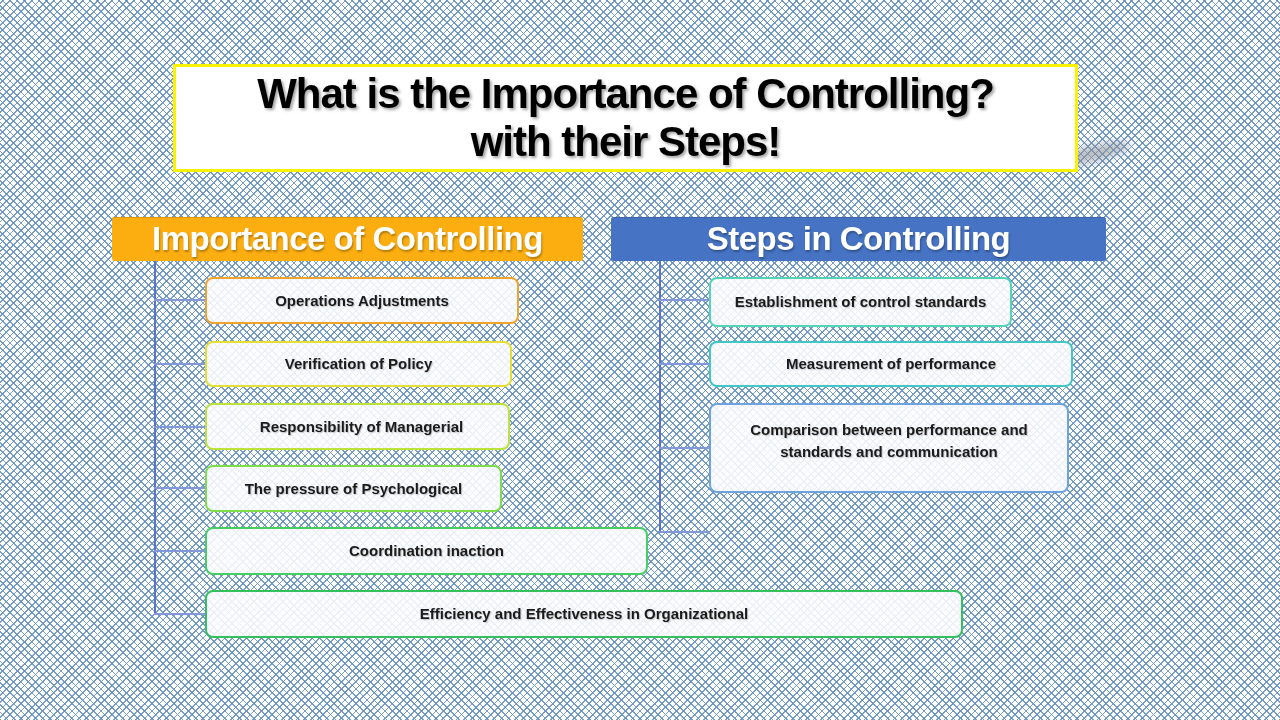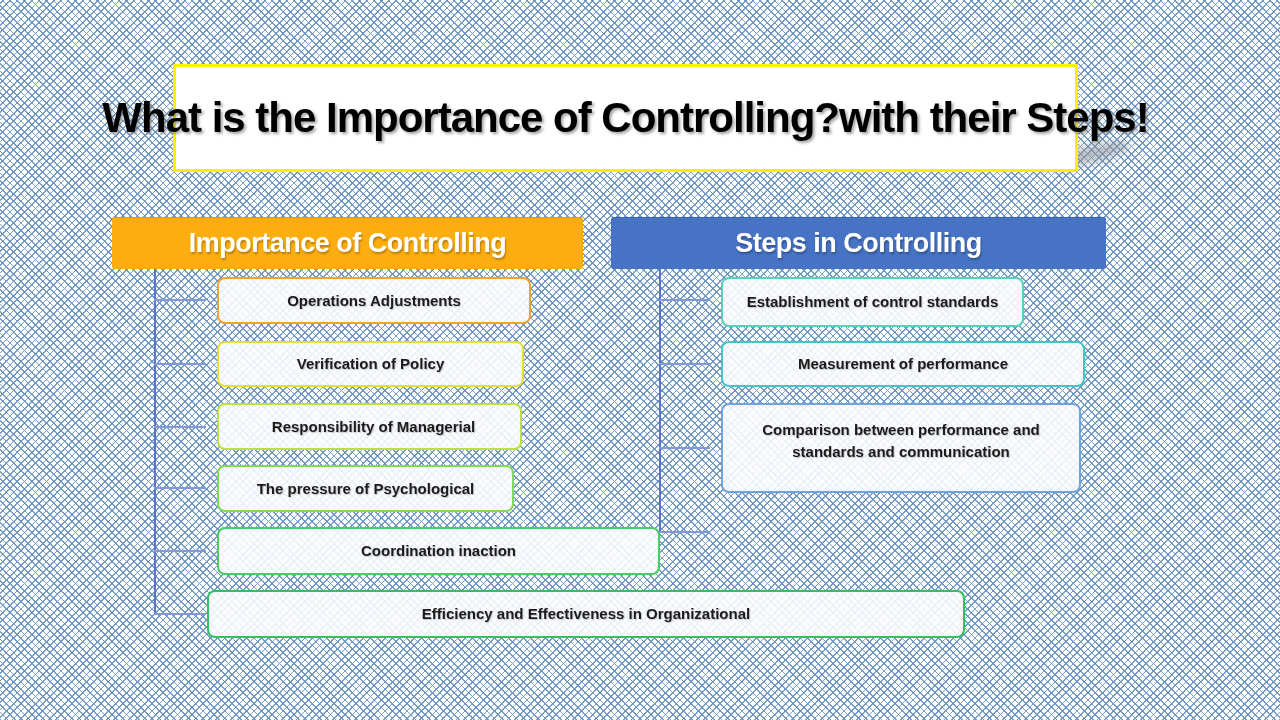--- a/index.html
+++ b/index.html
@@ -10,39 +10,39 @@
     background-color:#ffffff;
     background-image:
       repeating-linear-gradient(45deg,  rgba(94,141,190,0.85) 0 1.2px, rgba(94,141,190,0) 1.2px 5.15px),
       repeating-linear-gradient(-45deg, rgba(94,141,190,0.85) 0 1.2px, rgba(94,141,190,0) 1.2px 5.15px);
   }
 
   
   .title-box{
     position:absolute;left:173px;top:64px;width:905px;height:108px;
     box-sizing:border-box;background:#ffffff;border:3px solid #FBF200;
-    display:flex;flex-direction:row;align-items:center;justify-content:center;
+    display:flex;flex-direction:column;align-items:center;justify-content:center;
     z-index:3;
   }
   .title-line{
     font-size:42px;line-height:1.14;font-weight:bold;color:#000;
     letter-spacing:-1px;white-space:nowrap;
     text-shadow:2px 2px 3px rgba(90,90,90,0.55);
   }
   .swoosh{
     position:absolute;left:1048px;top:146px;width:84px;height:17px;
     background:#8d9298;border-radius:50%;filter:blur(5px);opacity:0.6;
     transform:rotate(-14deg);z-index:2;
   }
 
   
   .col-header{
-    position:absolute;height:52px;border-radius:3px;box-sizing:border-box;
+    position:absolute;height:44px;border-radius:3px;box-sizing:border-box;
     display:flex;align-items:center;justify-content:center;
-    color:#fff;font-size:27px;font-weight:bold;letter-spacing:-0.5px;
+    color:#fff;font-size:33px;font-weight:bold;letter-spacing:-0.5px;
     text-shadow:1px 2px 2px rgba(0,0,0,0.28);
     box-shadow:inset 0 1px 0 rgba(0,0,0,0.12);
     z-index:2;
   }
   .header-left{left:112px;top:217px;width:471px;}
   .header-right{left:611px;top:217px;width:495px;}
 
   
   .vline{position:absolute;width:2px;z-index:0;}
   .vl-left{left:154px;top:261px;height:353px;}
@@ -54,32 +54,31 @@
   .bl4{top:487px;} .bl5{top:550px;} .bl6{top:613px;}
   .br1{top:299px;} .br2{top:363px;} .br3{top:447px;} .br4{top:531px;}
 
   
   .box{
     position:absolute;box-sizing:border-box;
     border:2px solid;border-radius:8px;
     background:rgba(253,253,255,0.88);
     display:flex;align-items:center;justify-content:center;text-align:center;
     z-index:1;
-    margin-left:12px;
   }
   .item-label{
     font-size:15px;font-weight:bold;color:#1b1b1b;line-height:1.45;
     text-shadow:1px 1px 1px rgba(120,120,120,0.38);
   }
   .l1{left:205px;top:277px;width:314px;height:47px;}
   .l2{left:205px;top:341px;width:307px;height:46px;}
   .l3{left:205px;top:403px;width:305px;height:47px;padding-left:8px;}
   .l4{left:205px;top:465px;width:297px;height:47px;}
   .l5{left:205px;top:527px;width:443px;height:48px;}
-  .l6{left:195px;top:590px;width:758px;height:48px;}
+  .l6{left:205px;top:590px;width:758px;height:48px;}
   .r1{left:709px;top:277px;width:303px;height:50px;}
   .r2{left:709px;top:341px;width:364px;height:46px;}
   .r3{left:709px;top:403px;width:360px;height:90px;align-items:flex-start;padding-top:14px;}
   .r3 .item-label{max-width:345px;}
   .r4{left:709px;top:508px;width:434px;height:47px;}
 </style>
 </head>
 <body>
 
 <div class="canvas">

